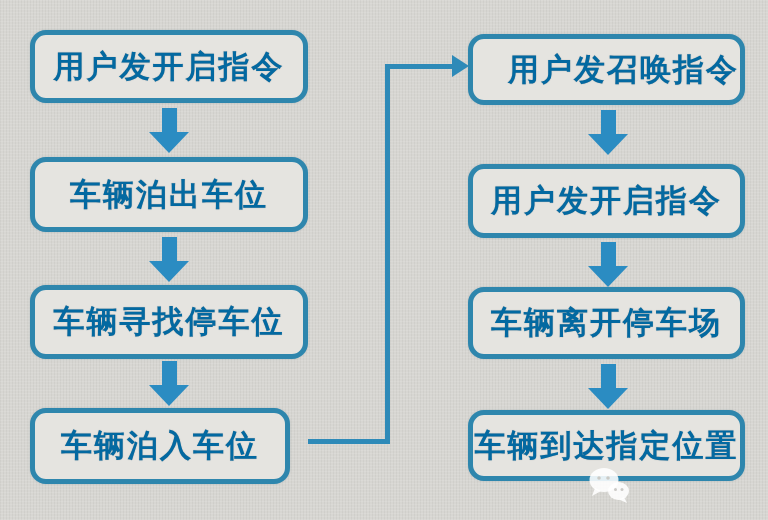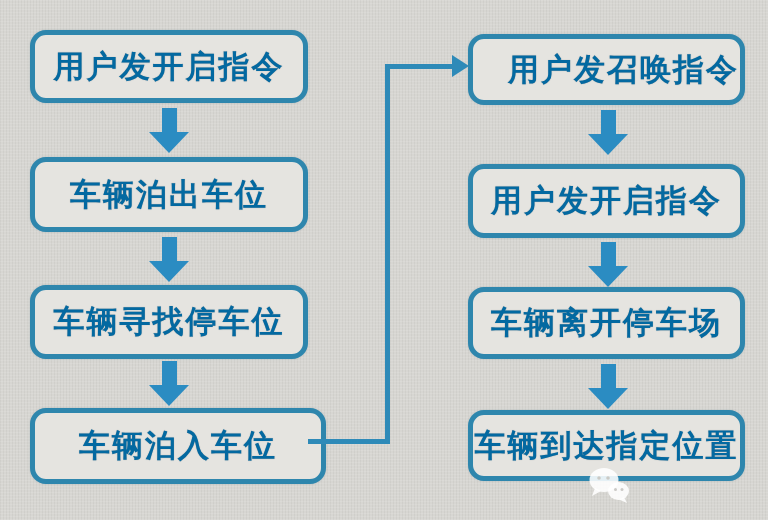--- a/index.html
+++ b/index.html
@@ -27,21 +27,21 @@
     font-weight:700;
     color:#0369a1;
     letter-spacing:2px;
     white-space:nowrap;
     text-shadow:0 0 1px rgba(60,60,60,.4);
   }
   
   .b1{left:30px; top:30px;  width:278px; height:73px;}
   .b2{left:30px; top:157px; width:278px; height:75px;}
   .b3{left:30px; top:285px; width:278px; height:74px;align-items:center;}
-  .b4{left:30px; top:408px; width:296px; height:76px;}
+  .b4{left:30px; top:408px; width:260px; height:76px;}
   
   .b5{left:468px; top:34px;  width:277px; height:71px;padding-left:34px;}
   .b6{left:468px; top:164px; width:277px; height:74px;}
   .b7{left:468px; top:287px; width:277px; height:72px;justify-content:center;}
   .b8{left:468px; top:410px; width:277px; height:71px;}
 
   
   .varrow{position:absolute;width:40px;display:flex;flex-direction:column;align-items:center;}
   .varrow .stem{width:15px;height:24px;background:#2b8cc2;}
   .varrow .head{

